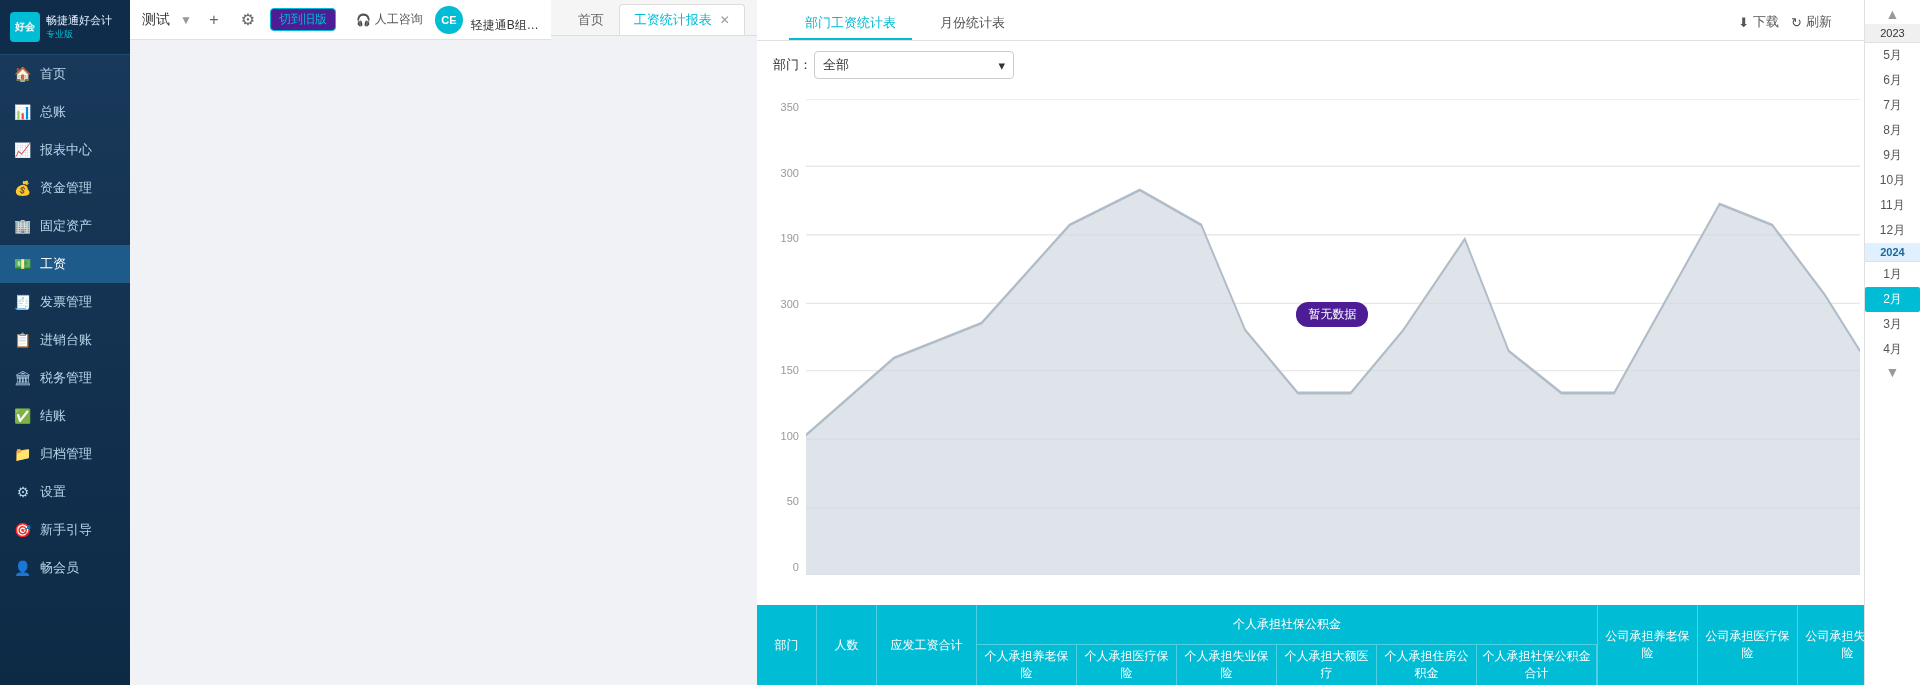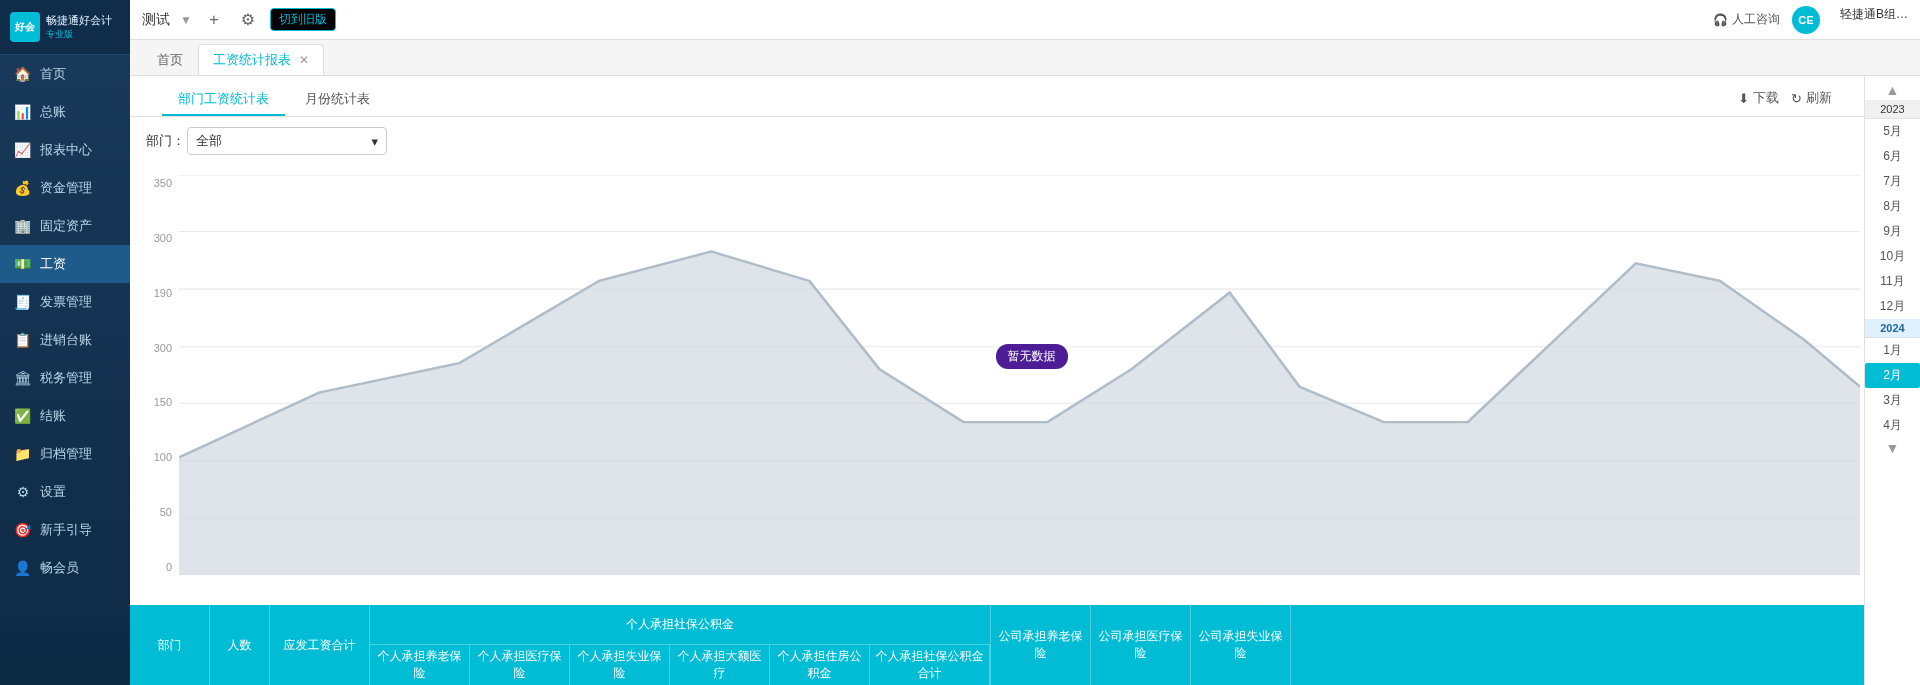--- a/index.html
+++ b/index.html
@@ -14,50 +14,50 @@
     .sidebar-logo-icon { width: 30px; height: 30px; background: #00bcd4; border-radius: 4px; display: flex; align-items: center; justify-content: center; font-size: 10px; color: #fff; font-weight: bold; flex-shrink: 0; }
     .sidebar-logo-text { font-size: 11px; color: #e0f0ff; line-height: 1.3; }
     .sidebar-logo-badge { font-size: 9px; color: #00bcd4; }
     .sidebar-nav { flex: 1; overflow-y: auto; }
     .sidebar-nav::-webkit-scrollbar { display: none; }
     .sidebar-item { display: flex; align-items: center; gap: 8px; padding: 10px 14px; color: #b8d4e8; cursor: pointer; font-size: 13px; transition: background 0.2s; }
     .sidebar-item.active { background: #1e5a8a; color: #fff; }
     .sidebar-item-icon { width: 18px; height: 18px; display: flex; align-items: center; justify-content: center; font-size: 14px; flex-shrink: 0; }
 
     
-    .main-area { flex: 1; display: flex; flex-direction: column; overflow: hidden; }
+    .main-area { flex: 1; display: flex; flex-direction: row; overflow: hidden; }
 
     
     .topbar { height: 40px; background: #fff; border-bottom: 1px solid #e0e0e0; display: flex; align-items: center; padding: 0 12px; gap: 10px; flex-shrink: 0; }
     .topbar-title { font-size: 14px; color: #333; font-weight: 500; }
     .topbar-arrow { color: #999; font-size: 12px; cursor: pointer; }
     .topbar-btn { width: 24px; height: 24px; border: none; background: none; cursor: pointer; color: #666; font-size: 16px; display: flex; align-items: center; justify-content: center; }
-    .topbar-switch-btn { border: 1px solid #00bcd4; color: #00bcd4; background: #000000; border-radius: 4px; padding: 2px 8px; font-size: 12px; cursor: pointer; }
+    .topbar-switch-btn { border: 1px solid #00bcd4; color: #00bcd4; background: #4c1d95; border-radius: 4px; padding: 2px 8px; font-size: 12px; cursor: pointer; }
     .topbar-badges { display: flex; align-items: center; gap: 6px; color: #555; font-size: 12px; }
     .badge-green { color: #4caf50; font-size: 11px; }
     .topbar-spacer { flex: 1; }
     .topbar-right { display: flex; align-items: center; gap: 12px; }
     .topbar-service { display: flex; align-items: center; gap: 4px; color: #555; font-size: 12px; cursor: pointer; }
-    .topbar-user { display: flex; align-items: flex-start; gap: 20px; cursor: pointer; }
+    .topbar-user { display: flex; align-items: flex-end; gap: 8px; cursor: pointer; }
     .user-avatar { width: 28px; height: 28px; border-radius: 50%; background: #00bcd4; display: flex; align-items: center; justify-content: center; color: #fff; font-size: 11px; font-weight: bold; }
     .user-name { font-size: 12px; color: #333; }
 
     
     .tab-bar { height: 36px; background: #f5f5f5; border-bottom: 1px solid #ddd; display: flex; align-items: flex-end; padding: 0 12px; flex-shrink: 0; }
     .tab { display: flex; align-items: center; gap: 6px; padding: 6px 14px; border-radius: 4px 4px 0 0; font-size: 13px; cursor: pointer; border: 1px solid transparent; border-bottom: none; }
     .tab.home { background: #f5f5f5; color: #666; }
     .tab.active { background: #fff; color: #00bcd4; border-color: #ddd; border-bottom-color: #fff; }
     .tab-close { font-size: 12px; color: #999; cursor: pointer; margin-left: 2px; }
 
     
     .content { flex: 1; display: flex; overflow: hidden; background: #fff; }
     .content-main { flex: 1; display: flex; flex-direction: column; overflow: hidden; }
 
     
-    .sub-tabs { display: flex; align-items: center; padding: 8px 32px 0; border-bottom: 1px solid #e0e0e0; gap: 4px; flex-shrink: 0; }
+    .sub-tabs { display: flex; align-items: center; padding: 8px 32px 0; border-bottom: 1px solid #e0e0e0; gap: 12px; flex-shrink: 0; }
     .sub-tab { padding: 6px 16px; font-size: 13px; cursor: pointer; color: #555; border-bottom: 2px solid transparent; }
     .sub-tab.active { color: #00bcd4; border-bottom-color: #00bcd4; font-weight: 500; }
     .sub-tabs-actions { margin-left: auto; display: flex; gap: 12px; align-items: center; padding-bottom: 4px; }
     .action-btn { display: flex; align-items: center; gap: 4px; color: #555; font-size: 13px; cursor: pointer; }
 
     
     .filter-bar { padding: 10px 16px; display: flex; align-items: center; gap: 2px; flex-shrink: 0; }
     .filter-label { font-size: 13px; color: #333; }
     .filter-select { width: 200px; height: 28px; border: 1px solid #ccc; border-radius: 4px; padding: 0 8px; font-size: 13px; color: #333; background: #fff; display: flex; align-items: center; justify-content: space-between; cursor: pointer; }
 
@@ -244,21 +244,21 @@
             </div>
 
             <div class="chart-tooltip" style="left:52%;top:45%;">
               <span>暂无数据</span>
             </div>
           </div>
         </div>
 
         <div class="bottom-table">
           <div style="display:flex;height:100%;overflow-x:auto;">
-            <div class="th" style="width:80px;">
+            <div class="th" style="width:60px;">
               <span>部门</span>
             </div>
             <div class="th" style="width:60px;">
               <span>人数</span>
             </div>
             <div class="th" style="width:100px;">
               <span>应发工资合计</span>
             </div>
 
             <div style="display:flex;flex-direction:column;border-right:1px solid rgba(255,255,255,0.3);flex-shrink:0;">

